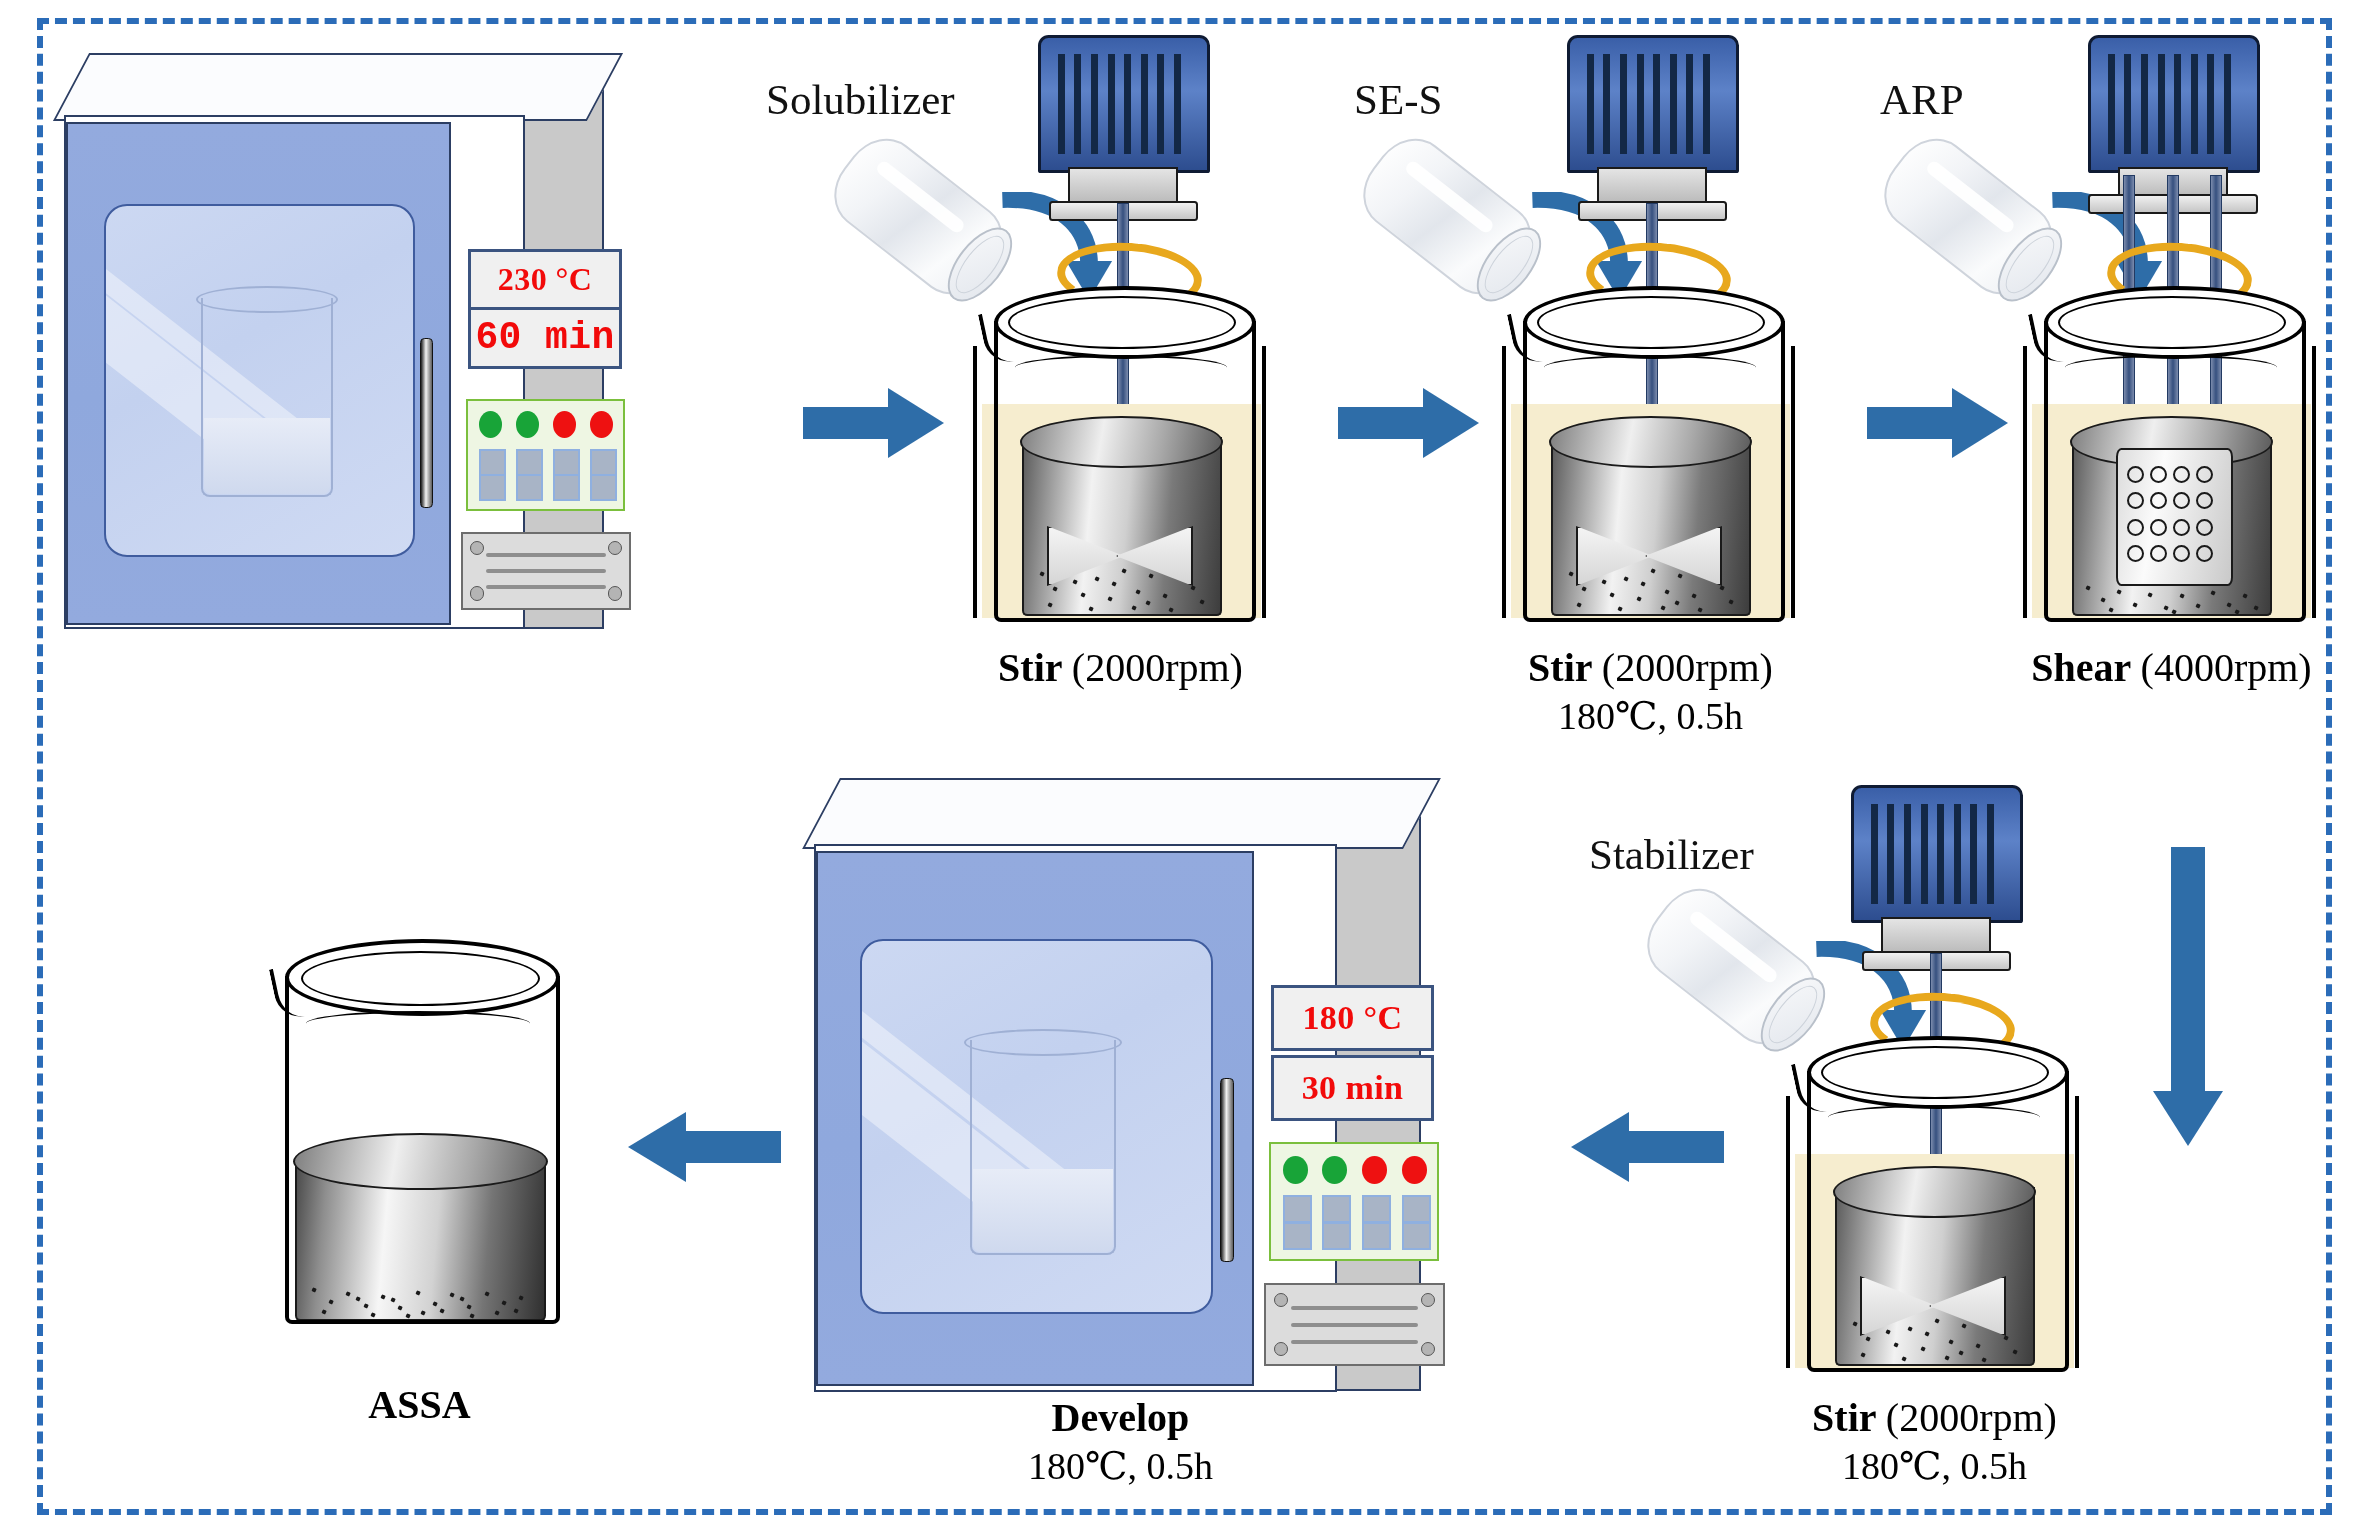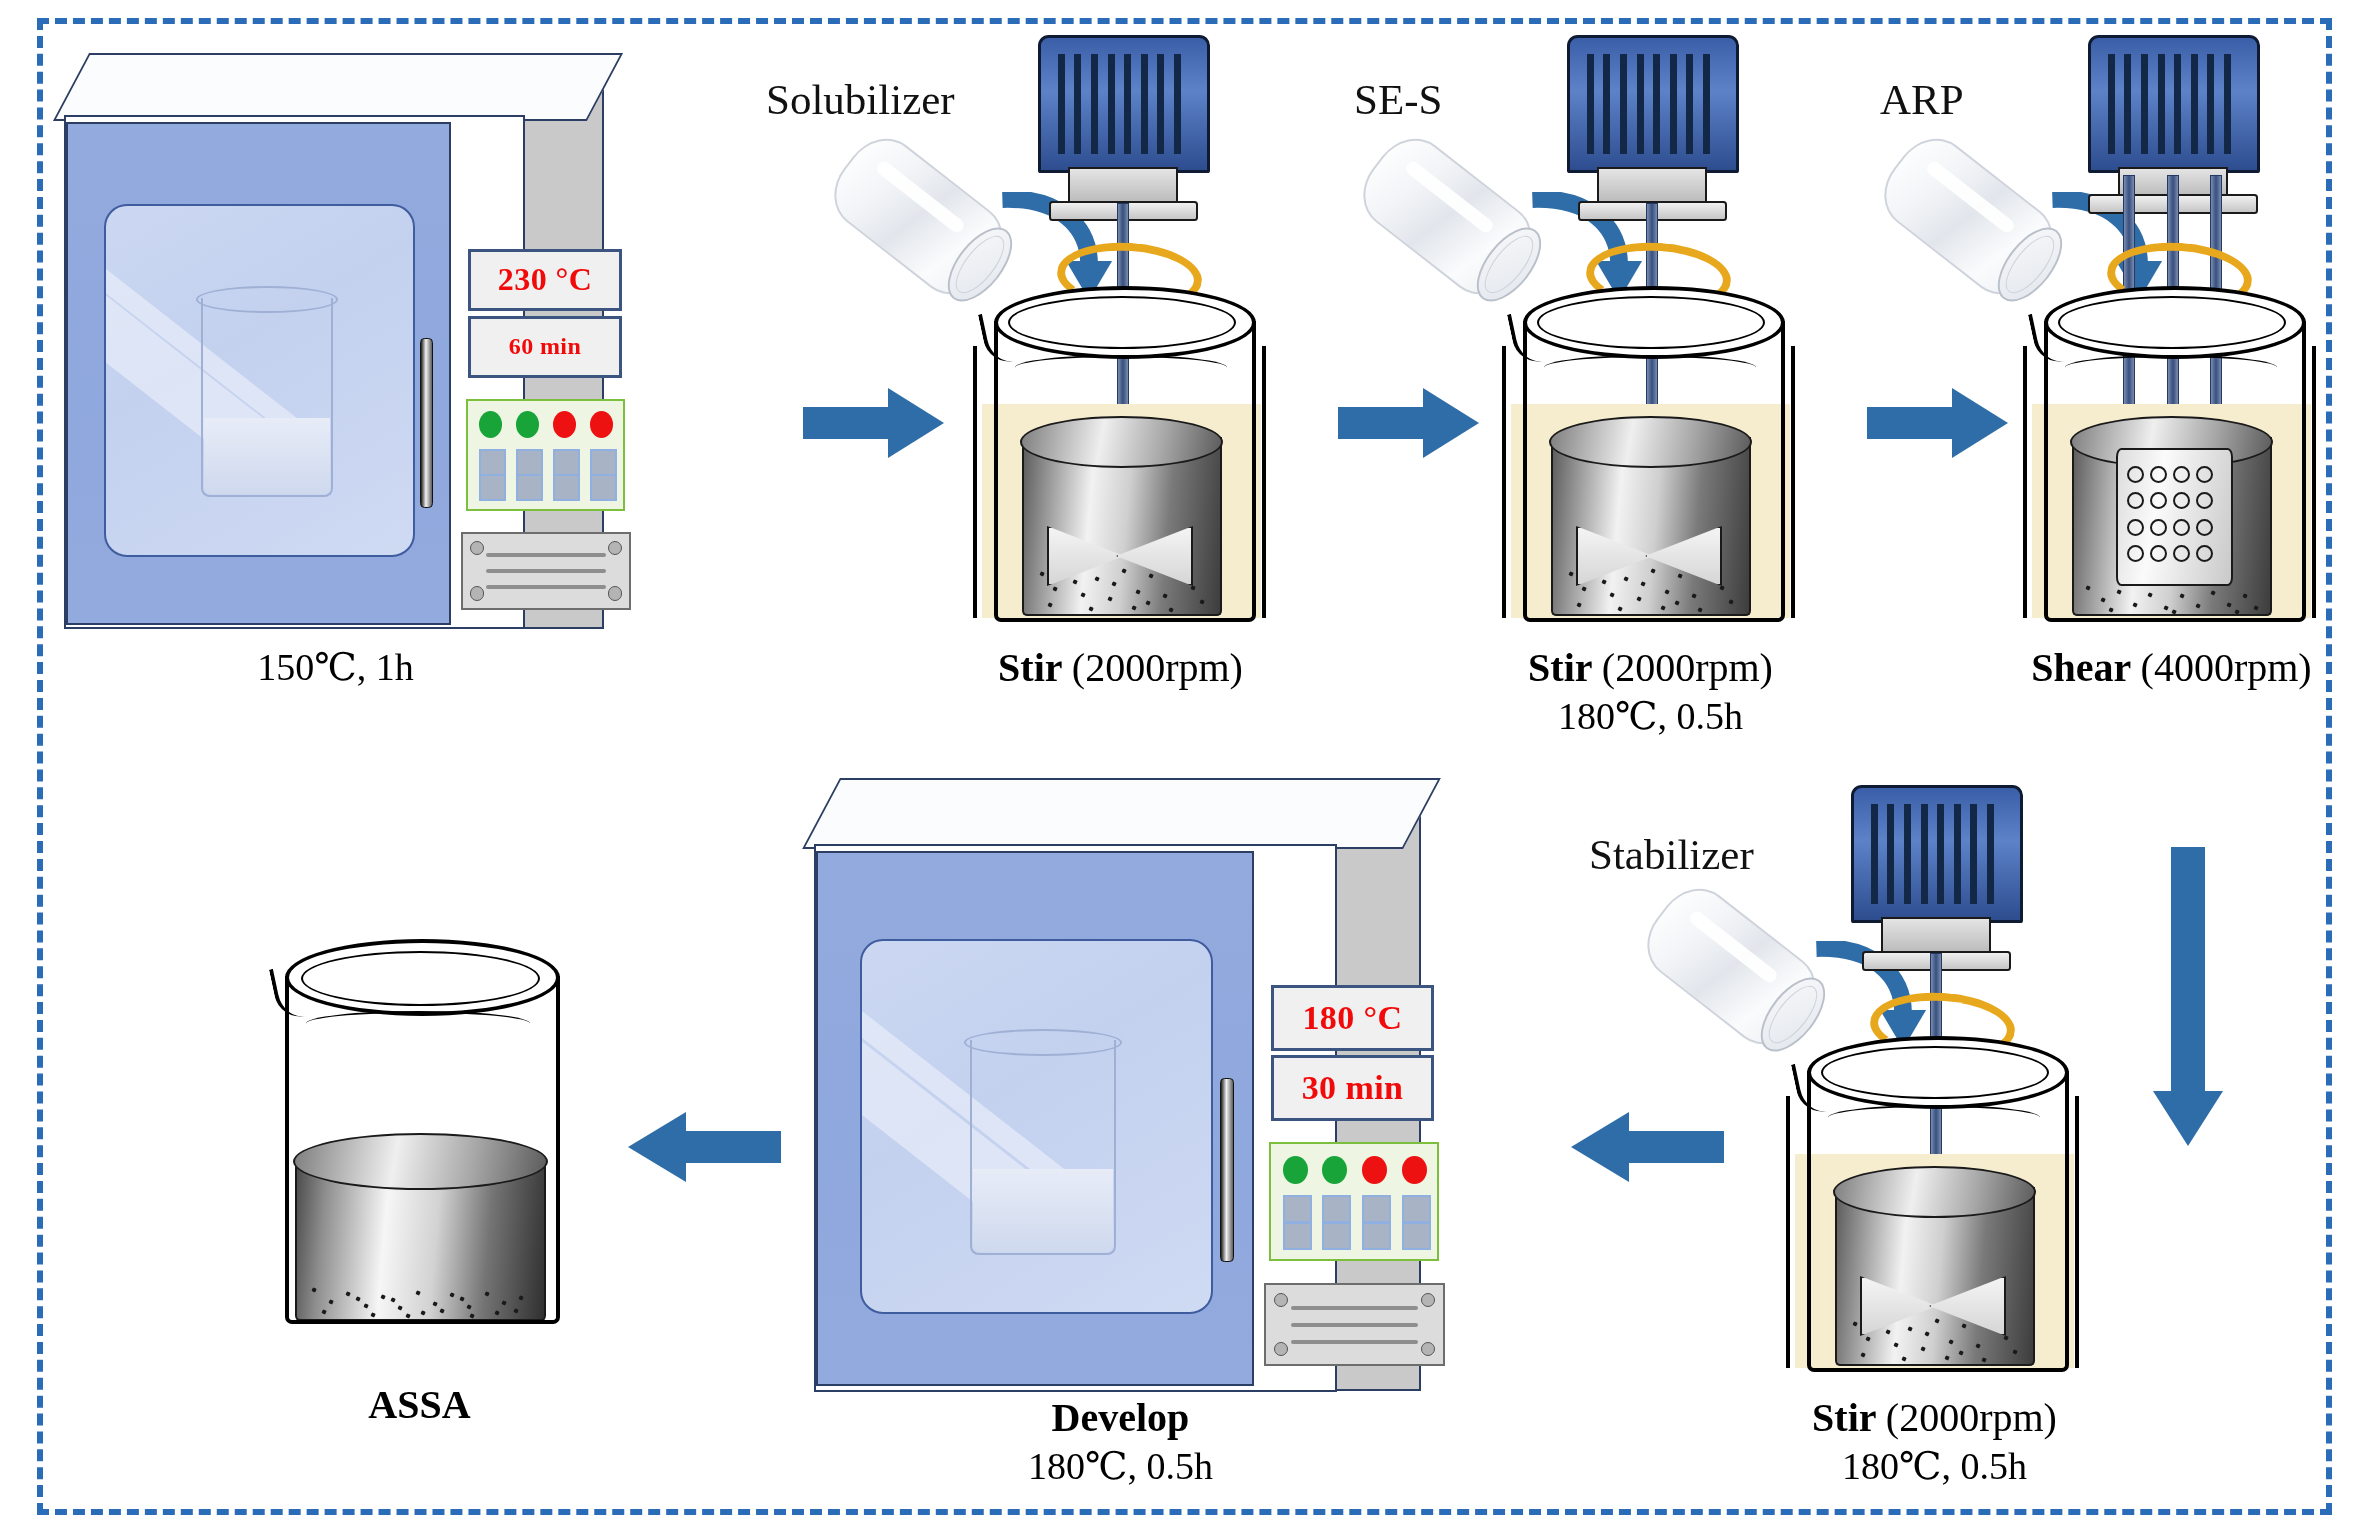--- a/index.html
+++ b/index.html
@@ -118,21 +118,21 @@
     <div class="sheen" style="left:-26.5px;top:-62px;width:53px;height:371px;"></div>
     <div class="sheen" style="left:41px;top:-71px;width:19.4px;height:371px;"></div>
     <div class="gbk" style="left:95px;top:92px;width:132px;height:199px;">
       <div class="gr" style="top:-11.5px;"></div>
       <div class="gb"></div>
       <div class="gl" style="height:76px;"></div>
     </div>
   </div>
   <div class="handle" style="left:358px;top:311px;width:10.6px;height:168px;"></div>
   <div class="disp" style="left:406px;top:222px;width:148px;height:56px;font-size:32px;">230 °C</div>
-  <div class="disp" style="left:406px;top:289px;width:148px;height:56px;font-size:24px;">60 min</div>
+  <div class="disp" style="left:406px;top:280px;width:148px;height:56px;font-size:38px;font-family:Liberation Mono, monospace;">60 min</div>
   <div class="ctrl" style="left:404px;top:372px;width:155px;height:108px;">
     <div class="led" style="left:10.6px;top:10.6px;width:23px;height:26.5px;background:#18a438;"></div>
     <div class="led" style="left:48px;top:10.6px;width:23px;height:26.5px;background:#18a438;"></div>
     <div class="led" style="left:85px;top:10.6px;width:23px;height:26.5px;background:#ee1111;"></div>
     <div class="led" style="left:122px;top:10.6px;width:23px;height:26.5px;background:#ee1111;"></div>
     <div class="sw" style="left:10.6px;top:48px;width:23px;height:48px;">
         <i></i>
       </div>
     <div class="sw" style="left:48px;top:48px;width:23px;height:48px;">
         <i></i>
@@ -148,21 +148,20 @@
     <u style="top:19.4px;"></u>
       <u style="top:35px;"></u>
       <u style="top:51px;"></u>
     <div class="scr" style="left:7px;top:7px;"></div>
     <div class="scr" style="right:7px;top:7px;"></div>
     <div class="scr" style="left:7px;bottom:7px;"></div>
     <div class="scr" style="right:7px;bottom:7px;"></div>
   </div>
 </div>
 <div class="cap" style="left:150px;top:644px;width:371px;">
-  <div class="l2">150℃, 1h</div>
 </div>
 
 <div class="ar" style="left:803px;top:388px;width:141px;height:71px;">
   <div class="shaft" style="left:0;top:19.4px;width:88px;height:32px;"></div>
   <div class="headT" style="left:85px;top:0;border-top:35px solid transparent;border-bottom:35px solid transparent;border-left:56px solid #2e6da8;"></div>
 </div>
 
 <div class="lbl" style="left:766px;top:75px;">Solubilizer</div>
 <div class="btl node" style="left:830px;top:168px;width:177px;height:97px;">
   <div class="tube"></div>

